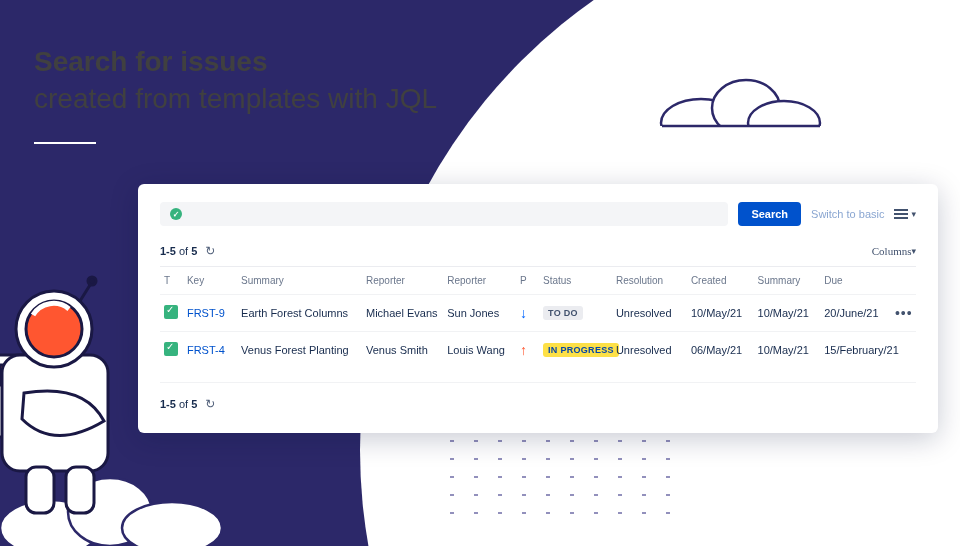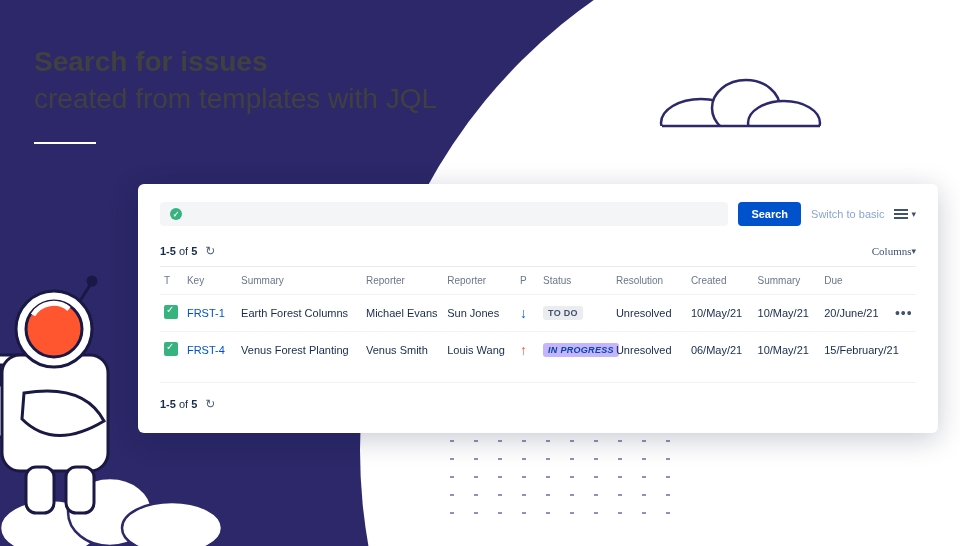--- a/index.html
+++ b/index.html
@@ -74,21 +74,21 @@
   tbody td.key { color:#0052cc; }
   .type-ico { display: inline-block; width: 14px; height: 14px; background: #36b37e; border-radius: 2px; position: relative; }
   .type-ico::after { content:"✓"; color:#fff; font-size:10px; position:absolute; top:-1px; left:2px; }
   .prio { font-size: 14px; font-weight: 700; }
   .prio.down { color:#0065ff; }
   .prio.up { color:#ff5630; }
   .lozenge {
     display: inline-block; font-size: 9px; letter-spacing: .3px; font-weight: 700;
     padding: 2px 5px; border-radius: 3px; background:#ebecf0; color:#42526e;
   }
-  .lozenge.inprog { background:#c4b5fd; color:#0747a6;font-style:italic; }
+  .lozenge.inprog { background:#fde047; color:#0747a6; }
   .more { color:#42526e; font-size:14px; letter-spacing:1px; cursor:pointer; }
 
   .meta-bottom { display:flex; align-items:center; gap:8px; font-size:11px; color:#172b4d; margin-top:14px; border-top:1px solid #f1f2f4; padding-top:14px; }
 
   col.c-t   { width: 22px; }
   col.c-key { width: 52px; }
   col.c-sum { width: 120px; }
   col.c-ass { width: 78px; }
   col.c-rep { width: 70px; }
   col.c-p   { width: 22px; }
@@ -221,21 +221,21 @@
         <th>Resolution</th>
         <th>Created</th>
         <th>Summary</th>
         <th>Due</th>
         <th></th>
       </tr>
     </thead>
     <tbody id="rows">
         <tr>
           <td><span class="type-ico"></span></td>
-          <td class="key">FRST-1</td>
+          <td class="key">FRST-9</td>
           <td>Earth Forest Columns</td>
           <td>Michael Evans</td>
           <td>Sun Jones</td>
           <td><span class="prio down">↓</span></td>
           <td><span class="lozenge ">TO DO</span></td>
           <td>Unresolved</td>
           <td>10/May/21</td>
           <td>10/May/21</td>
           <td>20/June/21</td>
           <td class="more">•••</td>

